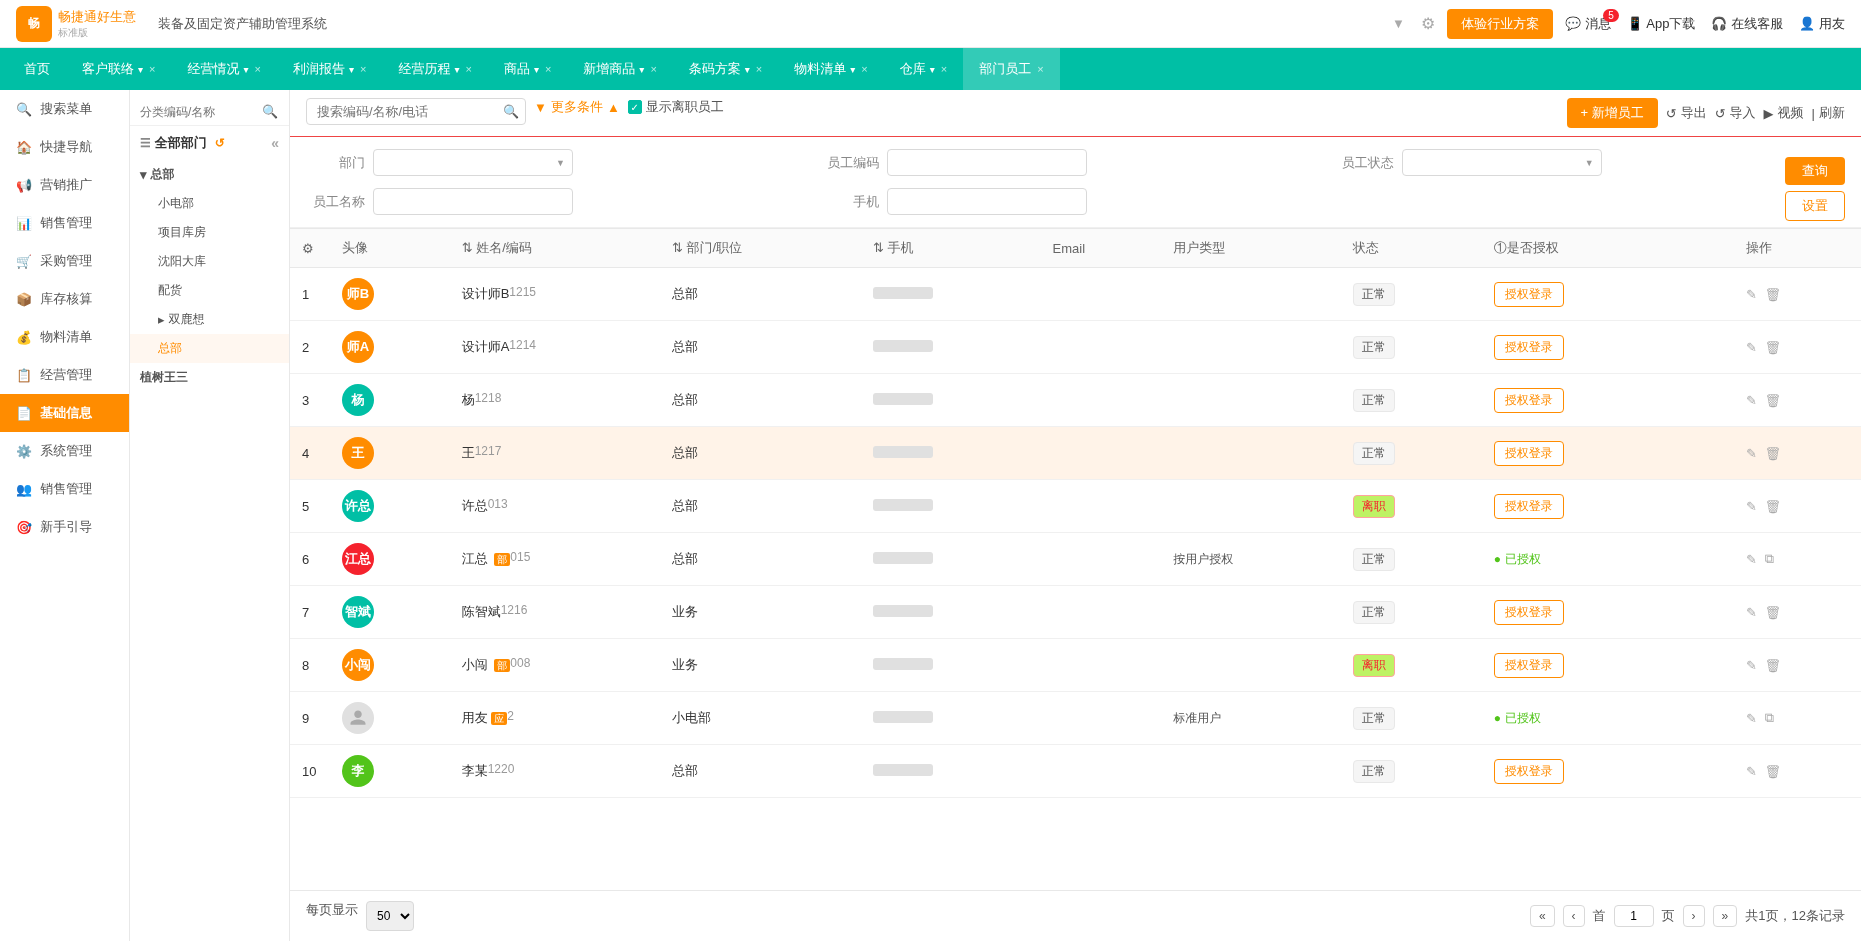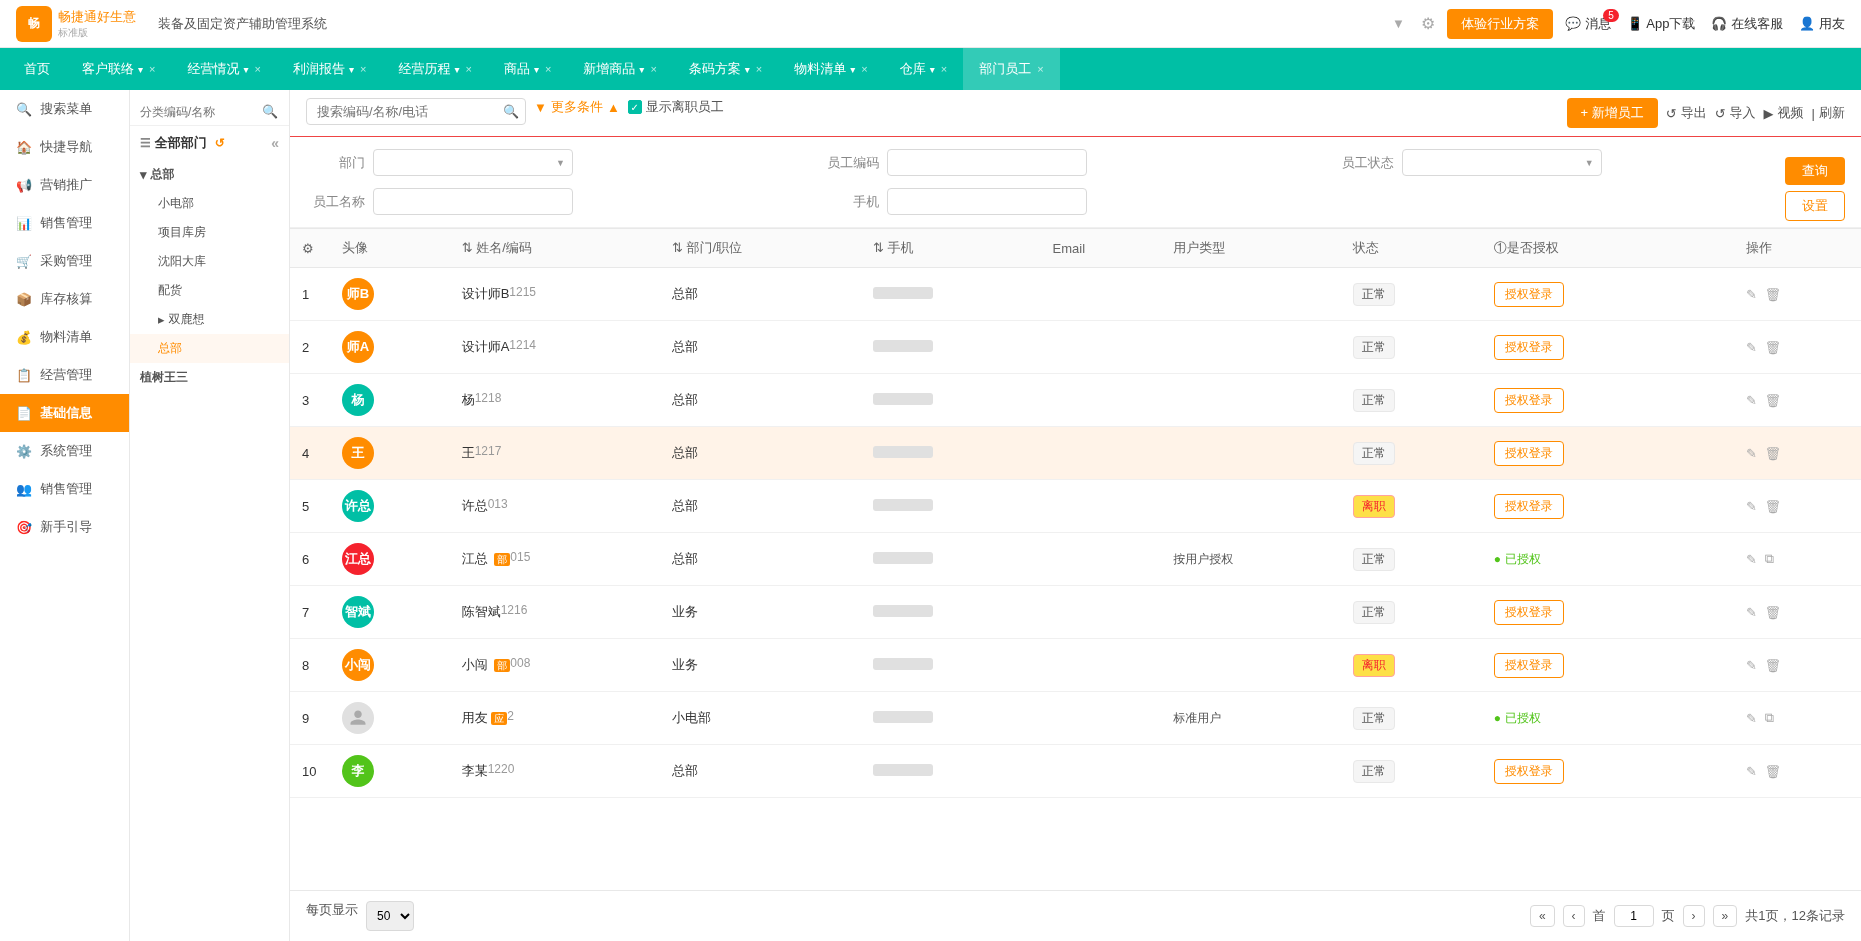--- a/index.html
+++ b/index.html
@@ -77,21 +77,21 @@
     tbody td { padding: 10px 12px; font-size: 13px; color: #333; vertical-align: middle; }
     .avatar { width: 32px; height: 32px; border-radius: 50%; display: flex; align-items: center; justify-content: center; color: white; font-size: 13px; font-weight: bold; }
     .avatar.orange { background: #ff8c00; }
     .avatar.teal { background: #00bfa5; }
     .avatar.red { background: #f5222d; }
     .avatar.green { background: #52c41a; }
     .name-code { display: flex; flex-direction: row; }
     .name-code .name { font-size: 13px; color: #333; }
     .name-code .code { font-size: 12px; color: #999; }
     .status-normal { color: #555; background: #f5f5f5; border: 1px solid #e8e8e8; border-radius: 4px; padding: 2px 8px; display: inline-block; font-size: 12px; }
-    .status-resigned { color: #f5222d; background: #fde047; border: 1px solid #ffa39e; border-radius: 4px; padding: 2px 8px; display: inline-block; font-size: 12px; }
+    .status-resigned { color: #f5222d; background: #bef264; border: 1px solid #ffa39e; border-radius: 4px; padding: 2px 8px; display: inline-block; font-size: 12px; }
     .auth-btn { background: white; border: 1px solid #ff8c00; color: #ff8c00; border-radius: 4px; padding: 3px 10px; cursor: pointer; font-size: 12px; white-space: nowrap; }
     .auth-granted { color: #52c41a; font-size: 12px; display: flex; align-items: center; gap: 4px; }
     .auth-granted::before { content: '●'; color: #52c41a; }
     .user-auth { color: #555; font-size: 12px; }
     .tag-badge { background: #ff8c00; color: white; border-radius: 2px; font-size: 10px; padding: 1px 3px; margin-left: 3px; }
     .action-btns { display: flex; align-items: center; gap: 8px; color: #aaa; }
     .action-btns .edit { color: #aaa; cursor: pointer; }
     .action-btns .del { color: #aaa; cursor: pointer; }
     .action-btns .copy { color: #aaa; cursor: pointer; }
 

